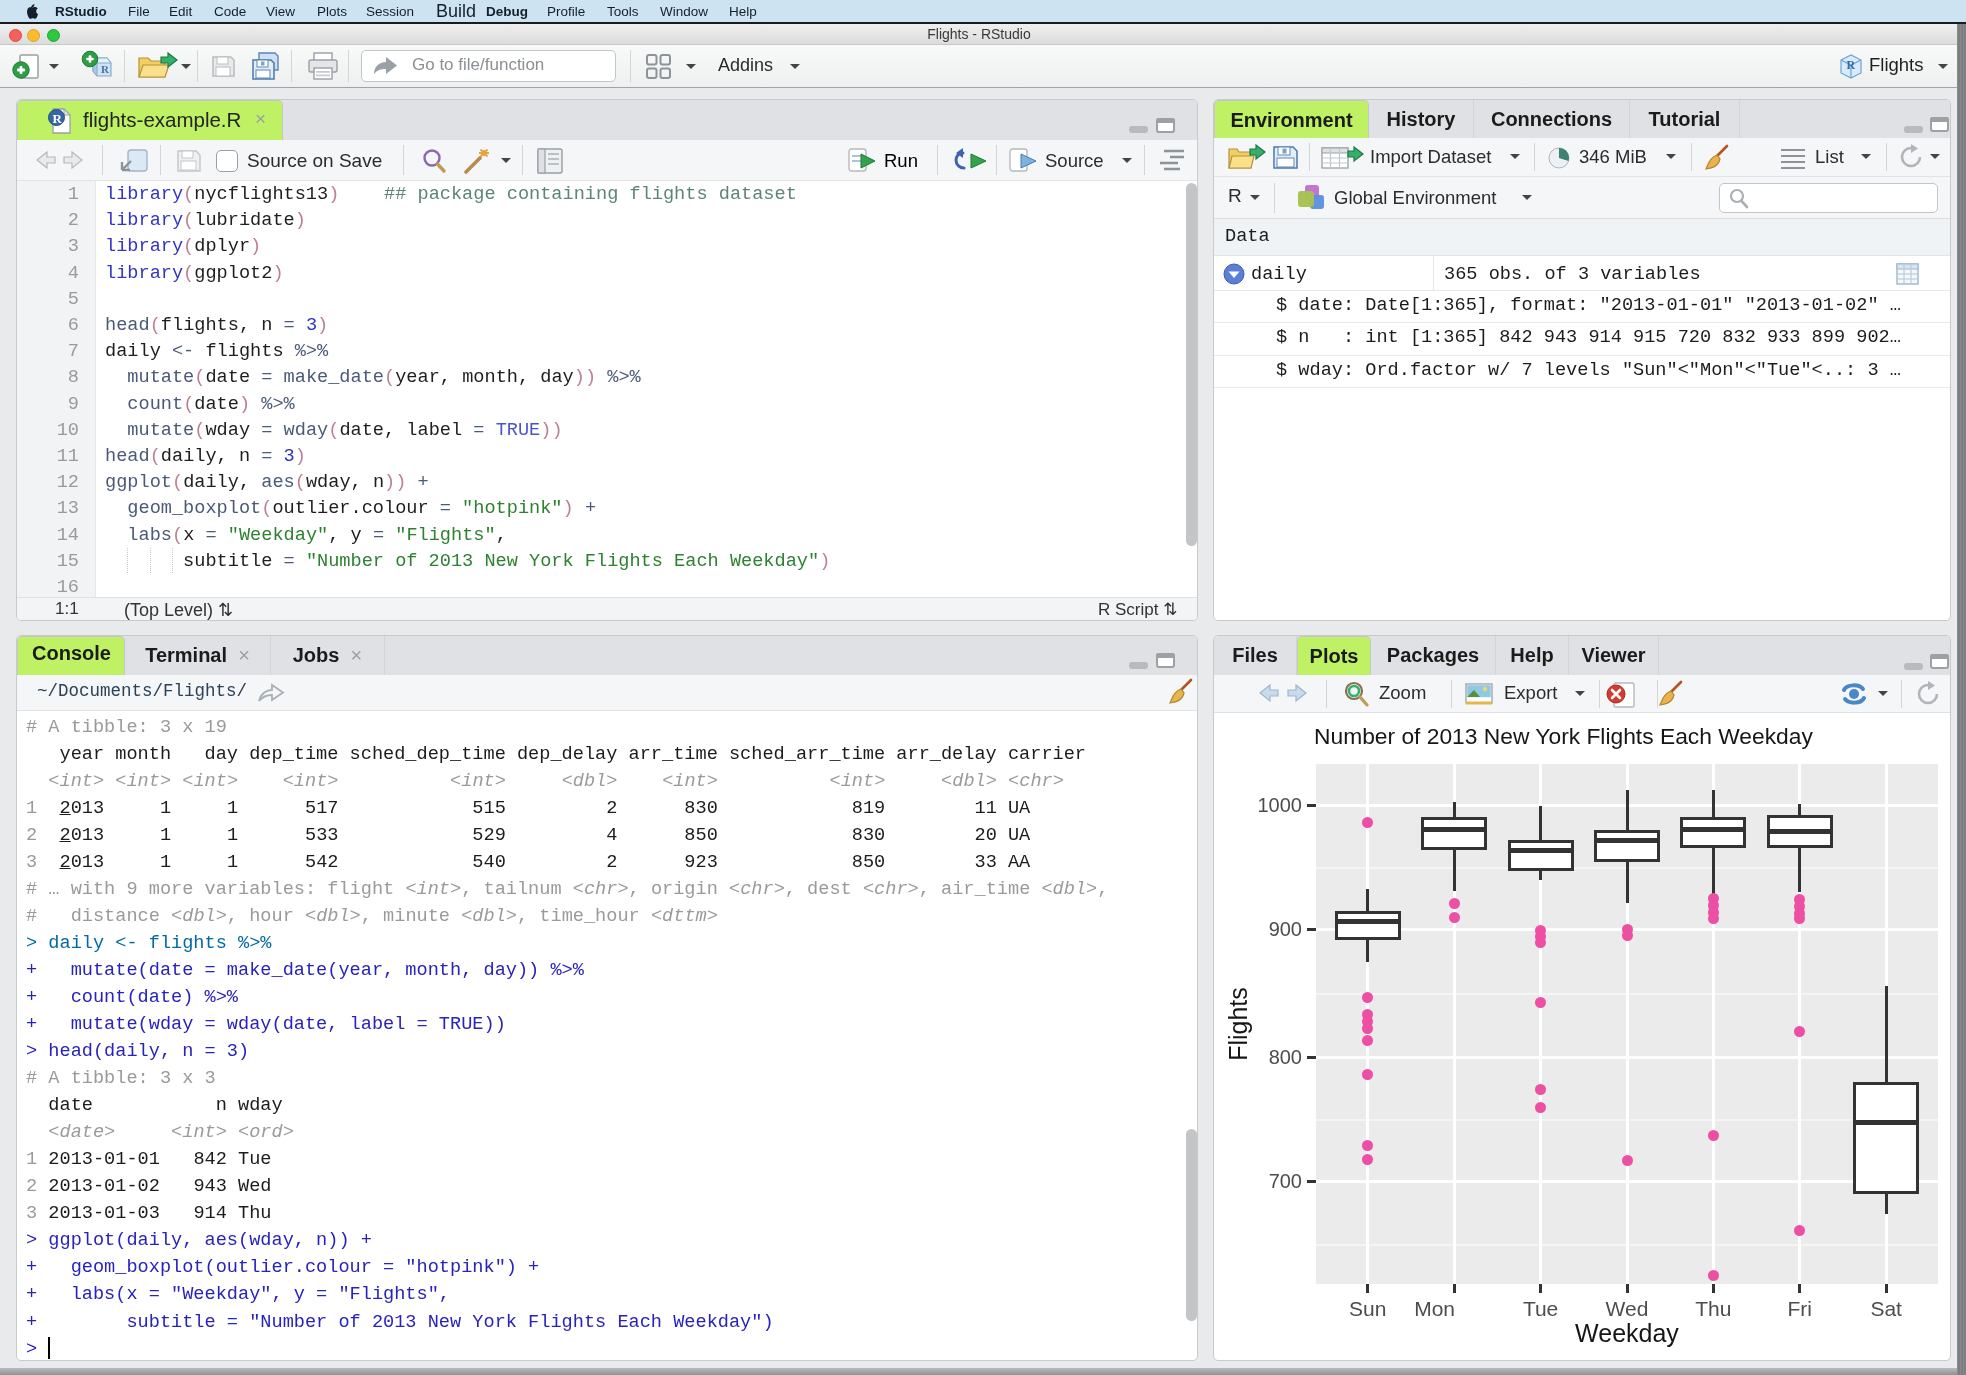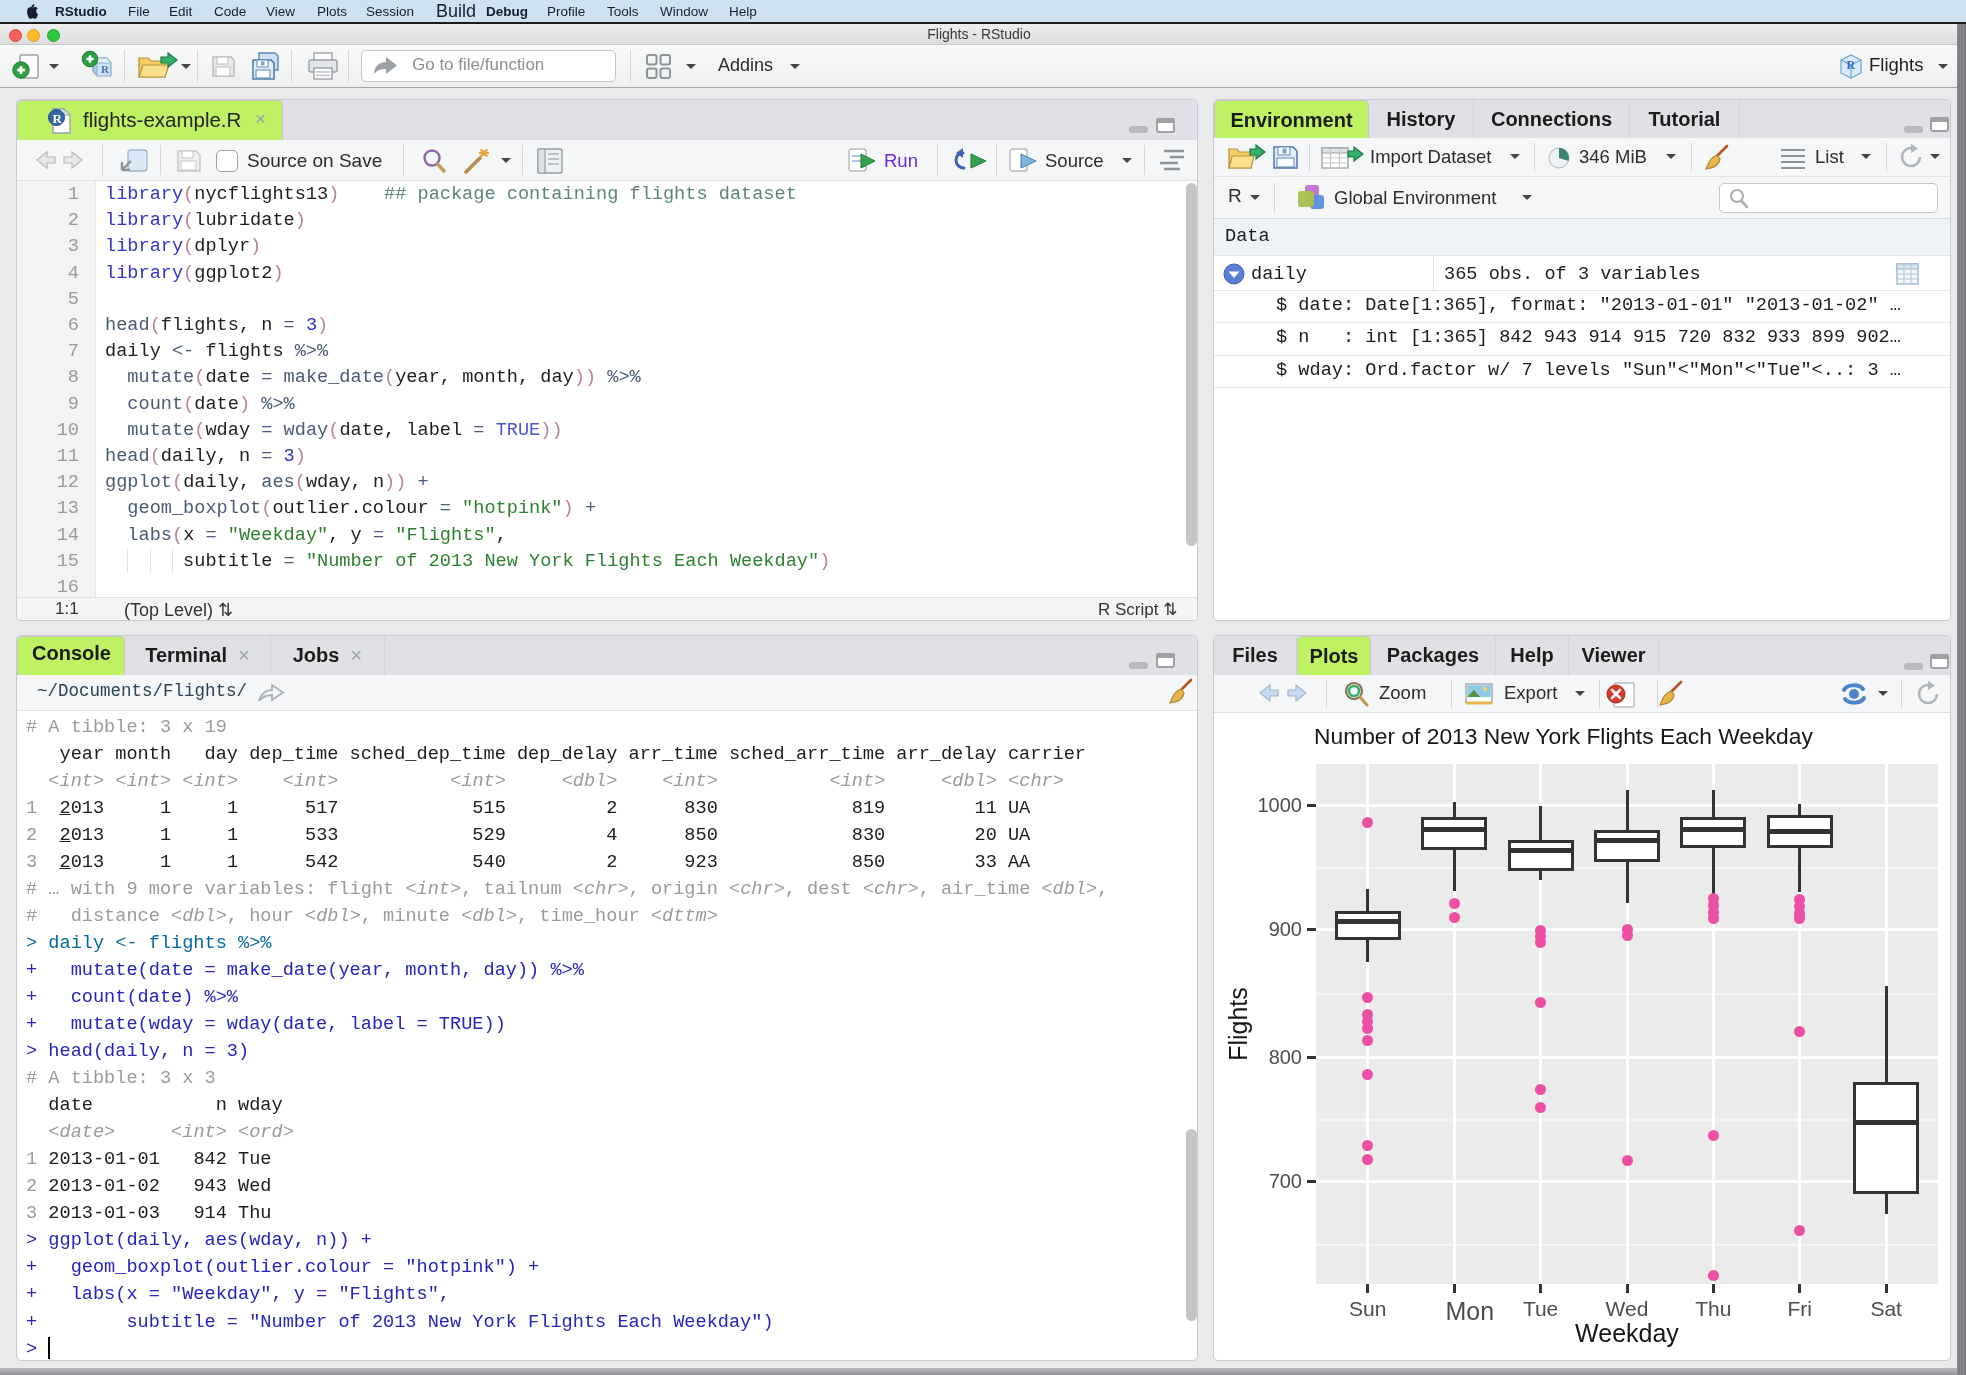--- a/index.html
+++ b/index.html
@@ -176,21 +176,21 @@
       </g>
     </svg>
 <svg class="abs" style="left:831px;top:48px" width="30" height="26" viewBox="0 0 30 26">
 <rect x="1" y="1" width="17" height="22" rx="2.5" fill="#fff" stroke="#b7babd" stroke-width="1.4"></rect>
 <g stroke="#a8c4e0" stroke-width="2">
         <line x1="4" y1="8" x2="13" y2="8"></line>
         <line x1="4" y1="13" x2="13" y2="13"></line>
       </g>
 <path d="M13 6 L27 13 L13 20 Z" fill="#36a34c" stroke="#1d7a30" stroke-width="1"></path>
     </svg>
-<span class="abs" style="left:867px;top:50px;font-size:18.5px;color:#6d28d9">Run</span>
+<span class="abs" style="left:867px;top:50px;font-size:18.5px;color:#000000">Run</span>
 <div class="sep" style="left:920px;top:45px;height:30px"></div>
 <svg class="abs" style="left:936px;top:47px" width="36" height="28" viewBox="0 0 36 28">
 <path d="M10 6 C5 6 3 10 3 13 C3 18 7 21 11 21" fill="none" stroke="#3c64b0" stroke-width="3" stroke-linecap="round"></path>
 <path d="M10 1 L10 11 L3 6 Z" fill="#3c64b0"></path>
 <path d="M18 7 L33 14 L18 21 Z" fill="#36a34c" stroke="#1d7a30" stroke-width="1"></path>
     </svg>
 <div class="sep" style="left:979px;top:45px;height:30px"></div>
 <svg class="abs" style="left:992px;top:48px" width="30" height="26" viewBox="0 0 30 26">
 <rect x="1" y="1" width="17" height="22" rx="2.5" fill="#fff" stroke="#b7babd" stroke-width="1.4"></rect>
 <path d="M12 6 L27 13 L12 20 Z" fill="#7fb2e0" stroke="#4a79ad" stroke-width="1"></path>
@@ -461,21 +461,21 @@
 <div class="abs" style="left:13px;top:157.5px;width:75px;text-align:right;font-size:20px;color:#4d4d4d">1000</div>
 <div class="abs" style="left:93px;top:292.0px;width:9px;height:3px;background:#333"></div>
 <div class="abs" style="left:13px;top:281.5px;width:75px;text-align:right;font-size:20px;color:#4d4d4d">900</div>
 <div class="abs" style="left:93px;top:420.0px;width:9px;height:3px;background:#333"></div>
 <div class="abs" style="left:13px;top:409.5px;width:75px;text-align:right;font-size:20px;color:#4d4d4d">800</div>
 <div class="abs" style="left:93px;top:544.0px;width:9px;height:3px;background:#333"></div>
 <div class="abs" style="left:13px;top:533.5px;width:75px;text-align:right;font-size:20px;color:#4d4d4d">700</div>
 <div class="abs" style="left:152.29999999999995px;top:648px;width:3px;height:9px;background:#333"></div>
 <div class="abs" style="left:113.79999999999995px;top:661px;width:80px;text-align:center;font-size:21px;color:#4d4d4d">Sun</div>
 <div class="abs" style="left:238.70000000000005px;top:648px;width:3px;height:9px;background:#333"></div>
-<div class="abs" style="left:200.20000000000005px;top:661px;width:80px;text-align:right;font-size:25px;color:#4d4d4d">Mon</div>
+<div class="abs" style="left:200.20000000000005px;top:661px;width:80px;text-align:left;font-size:21px;color:#4d4d4d">Mon</div>
 <div class="abs" style="left:325.0999999999999px;top:648px;width:3px;height:9px;background:#333"></div>
 <div class="abs" style="left:286.5999999999999px;top:661px;width:80px;text-align:center;font-size:21px;color:#4d4d4d">Tue</div>
 <div class="abs" style="left:411.5px;top:648px;width:3px;height:9px;background:#333"></div>
 <div class="abs" style="left:373.0px;top:661px;width:80px;text-align:center;font-size:21px;color:#4d4d4d">Wed</div>
 <div class="abs" style="left:497.9000000000001px;top:648px;width:3px;height:9px;background:#333"></div>
 <div class="abs" style="left:459.4000000000001px;top:661px;width:80px;text-align:center;font-size:21px;color:#4d4d4d">Thu</div>
 <div class="abs" style="left:584.3px;top:648px;width:3px;height:9px;background:#333"></div>
 <div class="abs" style="left:545.8px;top:661px;width:80px;text-align:center;font-size:21px;color:#4d4d4d">Fri</div>
 <div class="abs" style="left:670.7px;top:648px;width:3px;height:9px;background:#333"></div>
 <div class="abs" style="left:632.2px;top:661px;width:80px;text-align:center;font-size:21px;color:#4d4d4d">Sat</div>

